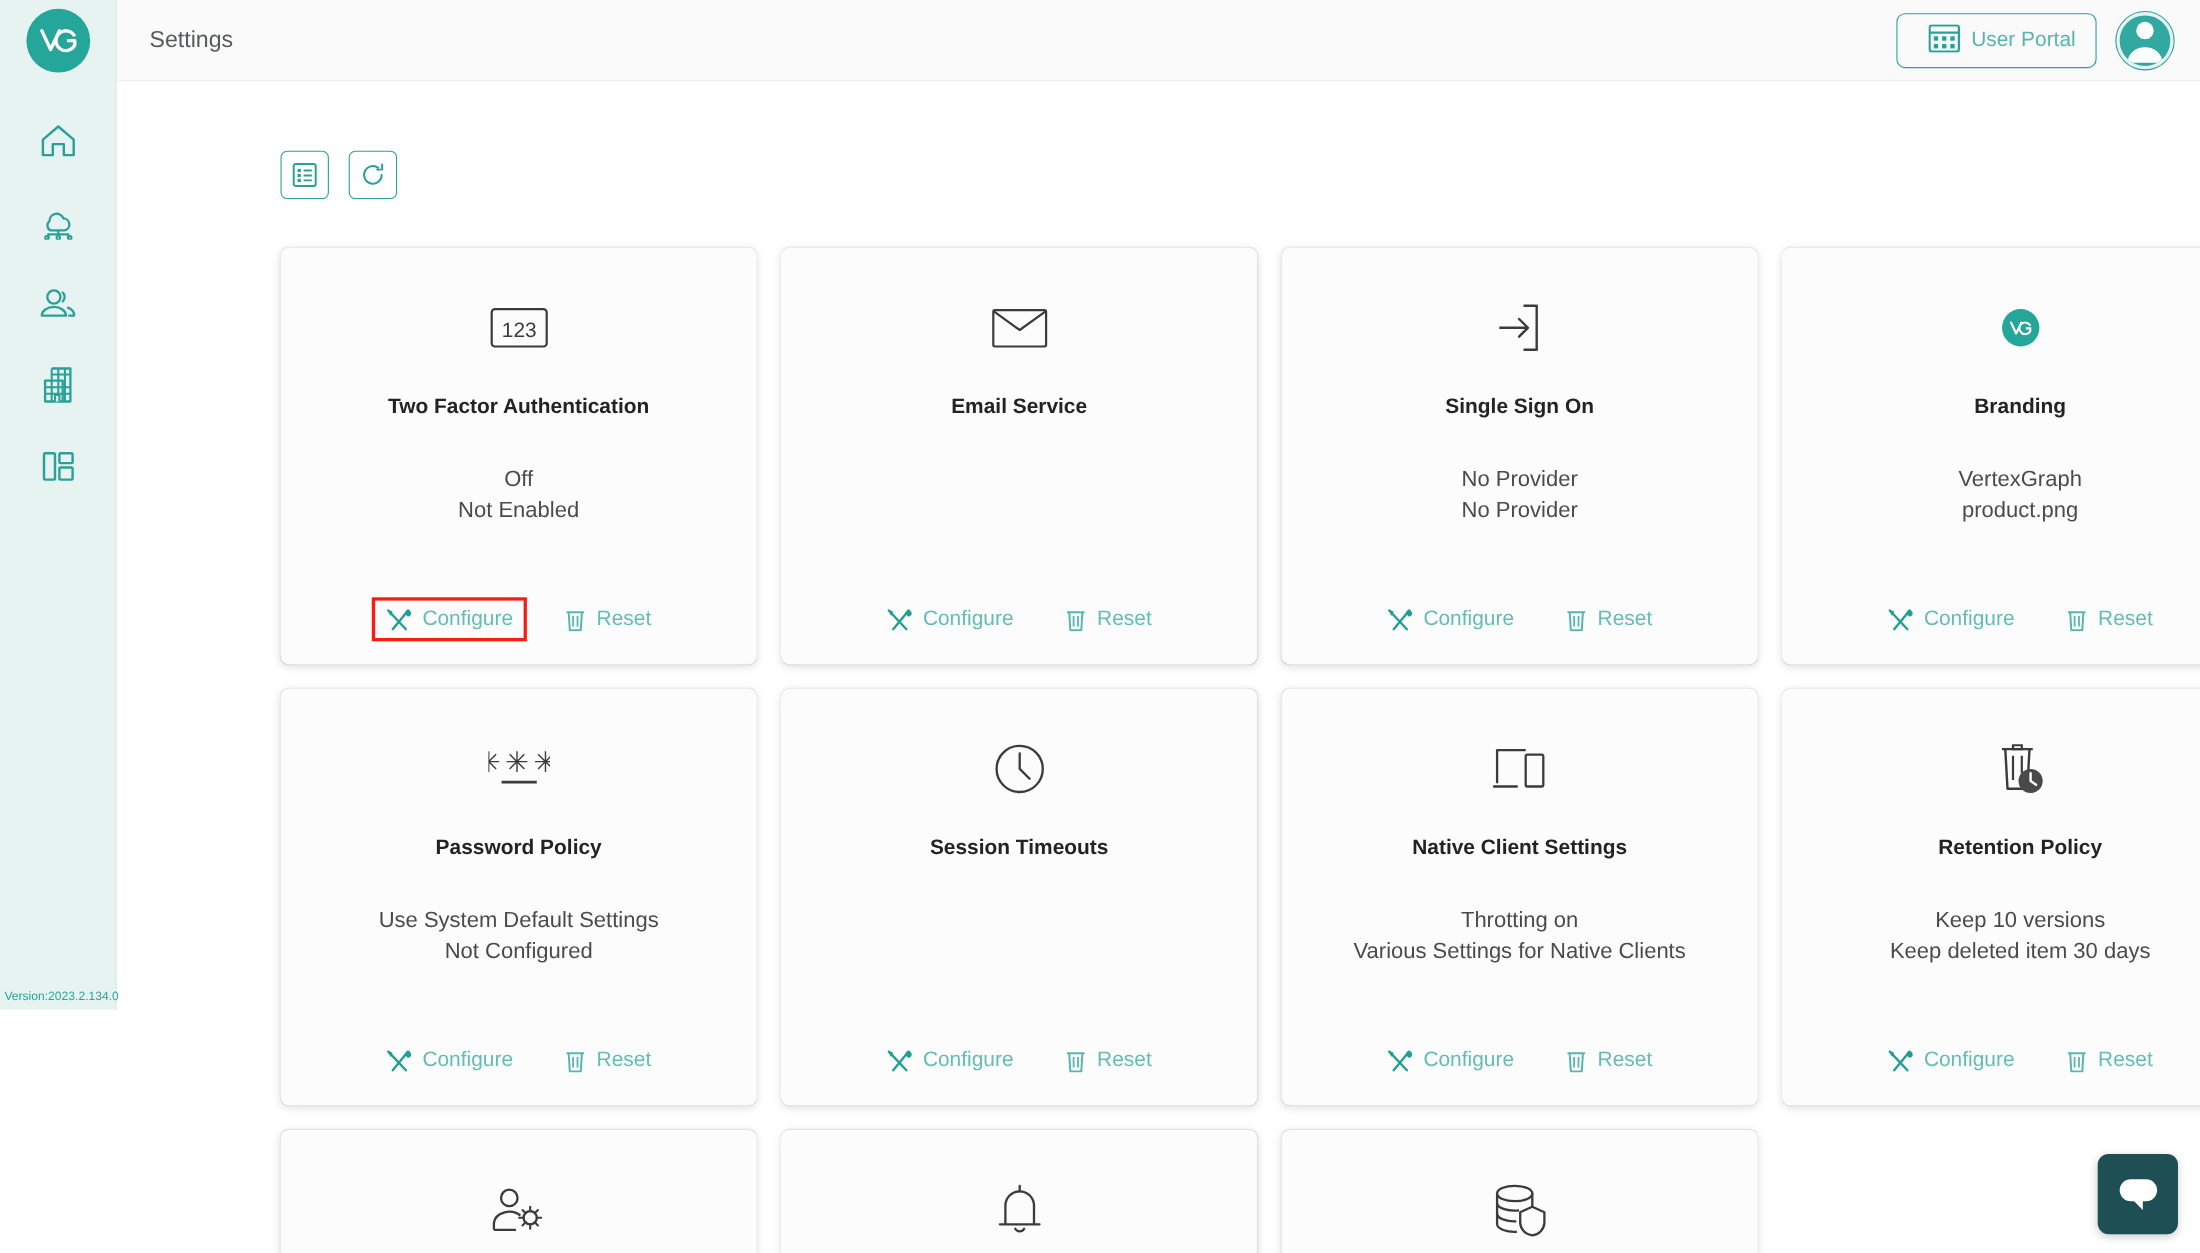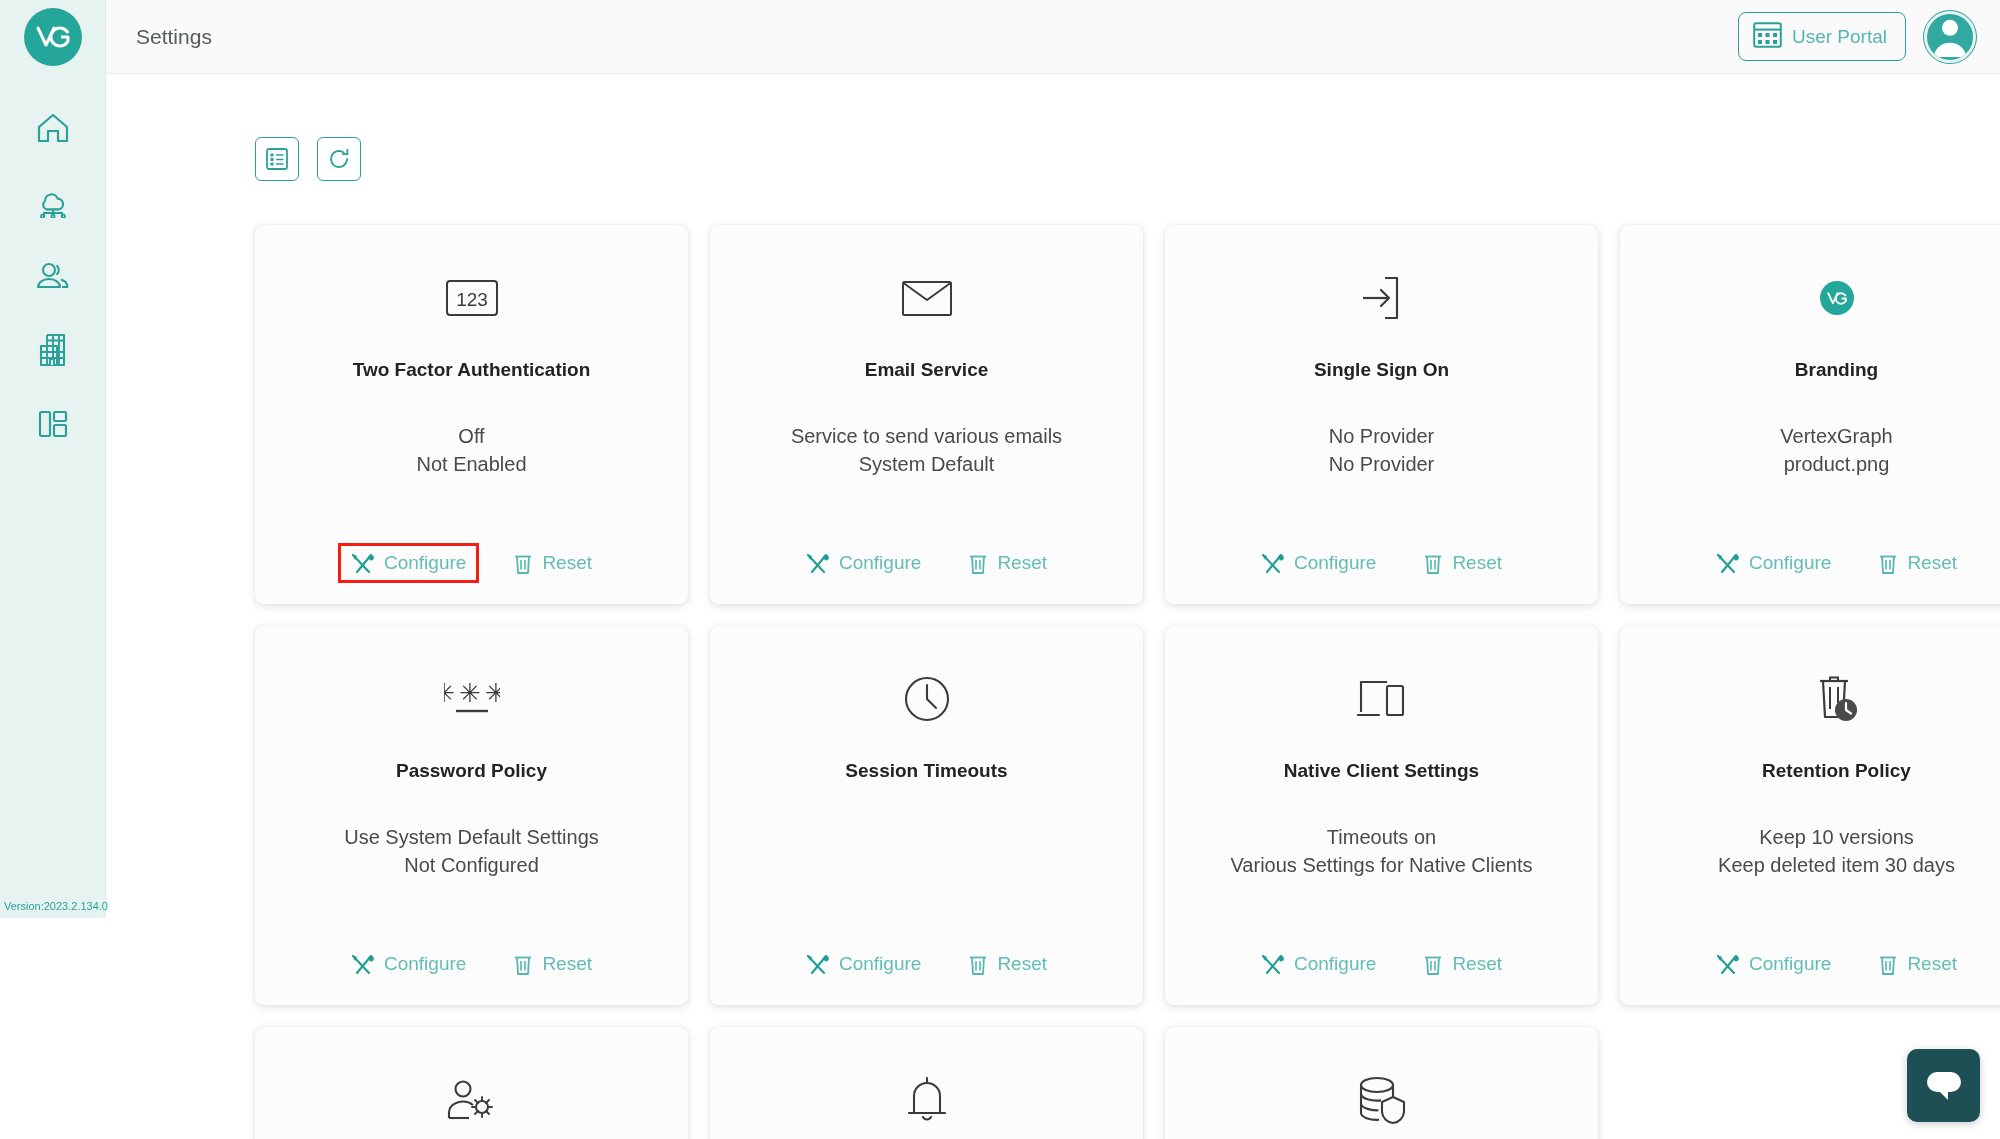--- a/index.html
+++ b/index.html
@@ -52,21 +52,21 @@
     display: flex; align-items: center;
     padding: 0 24px 0 30px;
     flex: 0 0 74px;
     position: relative;
   }
   .page-title { font-size: 21px; color: #555c5c; font-weight: 400; }
   .topbar-right { margin-left: auto; display: flex; align-items: center; gap: 18px; }
   .portal-btn {
     display: flex; align-items: center; gap: 10px;
     border: 1px solid #2aa198; border-radius: 8px;
-    padding: 9px 18px 9px 14px;
+    padding: 9px 18px 9px 28px;
     color: #56b5ae; font-size: 19px; background: transparent; cursor: pointer;
     line-height: 1;
   }
   .avatar {
     width: 52px; height: 52px; border-radius: 50%;
     background: #31a9a0;
     border: 3px solid #e7f3f0;
     box-shadow: 0 0 0 1px #2aa198;
     display: flex; align-items: flex-end; justify-content: center;
     overflow: hidden;
@@ -290,24 +290,20 @@
         </div>
 
         <div class="card">
           <div class="card-icon">
             <svg width="52" height="40" viewBox="0 0 52 40">
               <rect x="2" y="4" width="48" height="33" rx="1.5" fill="none" stroke="#3b3b3b" stroke-width="2"></rect>
               <path d="M2.5 5 L26 22 L49.5 5" fill="none" stroke="#3b3b3b" stroke-width="2" stroke-linejoin="round"></path>
             </svg>
           </div>
           <div class="card-title">Email Service</div>
-          <div class="card-lines">
-            <div class="card-line">Service to send various emails</div>
-            <div class="card-line">System Default</div>
-          </div>
           <div class="card-actions">
             <div class="act">
               <span class="glyph">
                 <svg width="23" height="21" viewBox="0 0 23 21">
                   <path d="M2 2 L18 19" stroke="#1f9e94" stroke-width="2.1" fill="none" stroke-linecap="round"></path>
                   <path d="M20 2 L6 19" stroke="#1f9e94" stroke-width="2.1" fill="none" stroke-linecap="round"></path>
                   <path d="M1 1 L6 3 L4 7 Z" fill="#1f9e94"></path>
                   <path d="M21 1.5 a3 3 0 0 0 -3.5 4 l2 2 a3 3 0 0 0 3.2 -4 Z" fill="#1f9e94"></path>
                 </svg>
               </span>
@@ -476,21 +472,21 @@
         <div class="card">
           <div class="card-icon">
             <svg width="50" height="42" viewBox="0 0 50 42">
               <path d="M4 34 V4 H30" fill="none" stroke="#3b3b3b" stroke-width="2.1" stroke-linejoin="round"></path>
               <path d="M1 37 H22" fill="none" stroke="#3b3b3b" stroke-width="2.1" stroke-linecap="round"></path>
               <rect x="30" y="8" width="16" height="29" rx="1.6" fill="none" stroke="#3b3b3b" stroke-width="2.1"></rect>
             </svg>
           </div>
           <div class="card-title">Native Client Settings</div>
           <div class="card-lines">
-            <div class="card-line">Timeouts on</div>
+            <div class="card-line">Throtting on</div>
             <div class="card-line">Various Settings for Native Clients</div>
           </div>
           <div class="card-actions">
             <div class="act">
               <span class="glyph">
                 <svg width="23" height="21" viewBox="0 0 23 21">
                   <path d="M2 2 L18 19" stroke="#1f9e94" stroke-width="2.1" fill="none" stroke-linecap="round"></path>
                   <path d="M20 2 L6 19" stroke="#1f9e94" stroke-width="2.1" fill="none" stroke-linecap="round"></path>
                   <path d="M1 1 L6 3 L4 7 Z" fill="#1f9e94"></path>
                   <path d="M21 1.5 a3 3 0 0 0 -3.5 4 l2 2 a3 3 0 0 0 3.2 -4 Z" fill="#1f9e94"></path>

